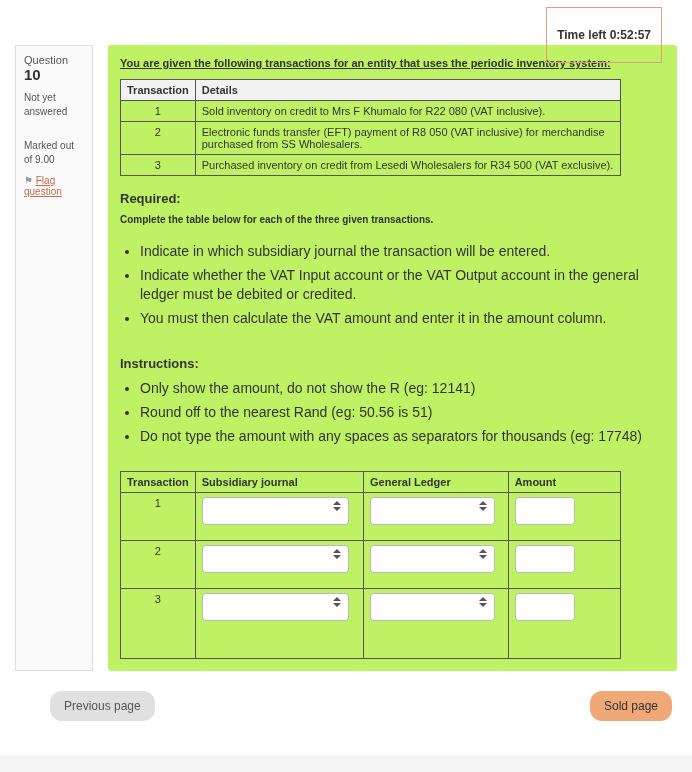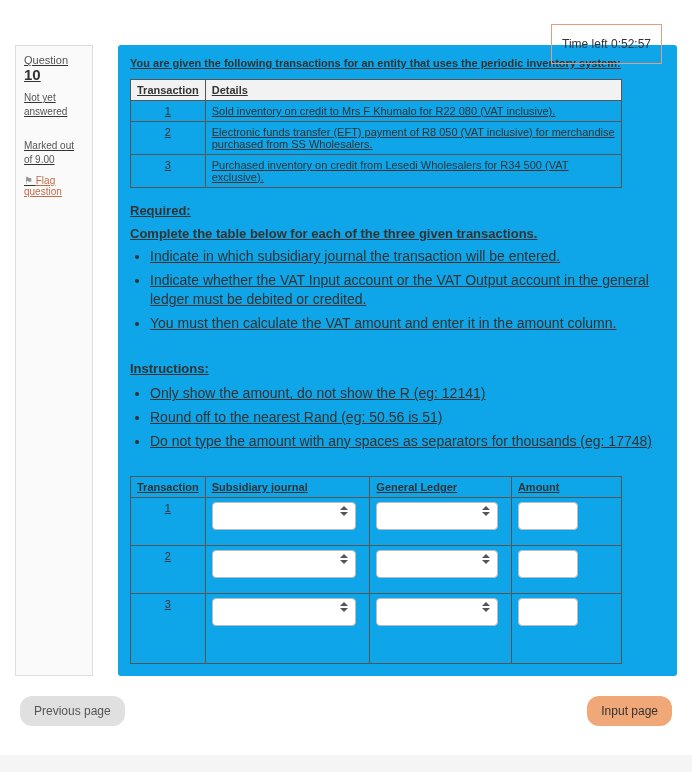--- a/index.html
+++ b/index.html
@@ -18,32 +18,32 @@
     }
     .container {
       background: #fff;
       margin: 0;
       padding: 10px 15px;
       min-height: 755px;
       position: relative;
     }
     .time-box {
       position: absolute;
-      top: 24px;
+      top: 7px;
       right: 30px;
       border: 1px solid #e89b7f;
-      padding: 12px 10px;
+      padding: 20px 10px;
       font-size: 12px;
       color: #333;
+      font-weight: bold;
     }
     .main-row {
       display: flex;
-      gap: 25px;
+      gap: 15px;
       margin-top: 35px;
-      text-decoration: underline;
     }
     .sidebar {
       width: 78px;
       border: 1px solid #ddd;
       padding: 8px;
       font-size: 11px;
       background: #fafafa;
     }
     .sidebar .qnum {
       margin-bottom: 8px;
@@ -74,21 +74,21 @@
     .sidebar .flag a {
       color: #c56b4a;
       text-decoration: underline;
     }
     .sidebar .flag-icon {
       color: #999;
       font-size: 10px;
     }
     .content {
       flex: 1;
-      background: #0ea5e9;
+      background: #bef264;
       padding: 12px;
       border-radius: 3px;
     }
     .heading {
       font-size: 11px;
       font-weight: bold;
       text-decoration: underline;
       margin-bottom: 10px;
     }
     table.data-table {
@@ -111,22 +111,22 @@
     table.data-table td.tx-num {
       text-align: center;
       width: 60px;
     }
     .section-label {
       font-weight: bold;
       font-size: 13px;
       margin-bottom: 8px;
     }
     .section-text {
-      font-size: 13px;
-      margin-bottom: 6px;
+      font-size: 10px;
+      margin-bottom: 17px;
     }
     ul.bullets {
       list-style: disc;
       margin-left: 20px;
       font-size: 14px;
       margin-bottom: 15px;
     }
     ul.bullets li {
       margin-bottom: 4px;
       line-height: 1.4;
@@ -209,20 +209,21 @@
       justify-content: space-between;
       margin-top: 20px;
       padding: 0 5px;
     }
     .btn {
       padding: 8px 14px;
       border-radius: 12px;
       font-size: 12px;
       border: none;
       cursor: pointer;
+      margin-left: 30px;
     }
     .btn-prev {
       background: #e0e0e0;
       color: #555;
     }
     .btn-next {
       background: #f0a878;
       color: #333;
     }
   </style>
@@ -349,16 +350,16 @@
           </td>
         </tr>
       </tbody>
         </table>
 
     </div>
   </div>
 
   <div class="footer-buttons">
     <button class="btn btn-prev">Previous page</button>
-    <button class="btn btn-next">Input page</button>
+    <button class="btn btn-next">Sold page</button>
   </div>
 
 </div>
 
 </body></html>

